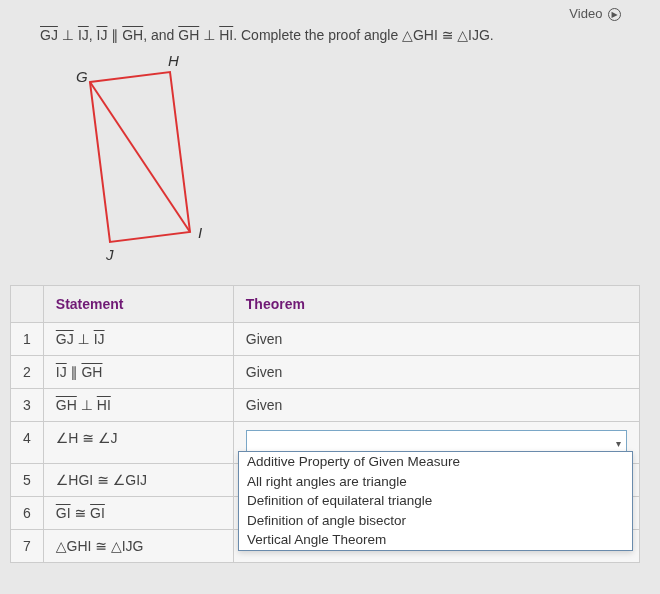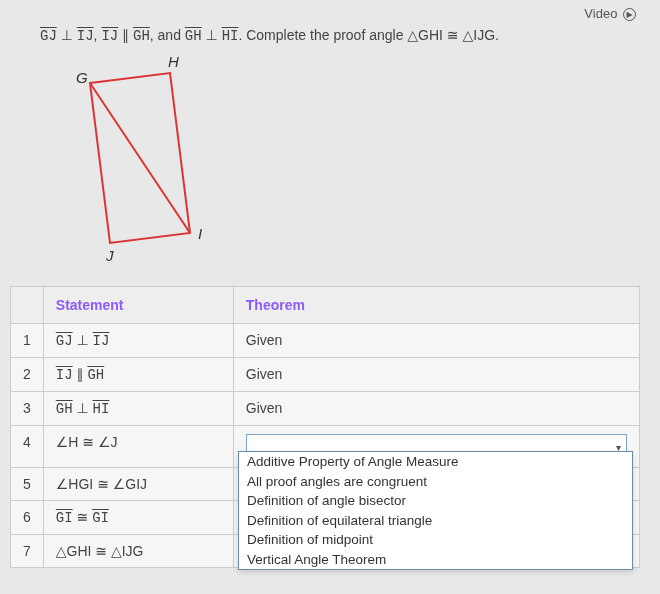--- a/index.html
+++ b/index.html
@@ -11,21 +11,21 @@
       overflow: hidden;
       color: #333;
       font-size: 14px;
     }
     .page {
       padding: 10px 20px 0 10px;
       position: relative;
     }
     .video-link {
       position: absolute;
-      right: 24px;
+      right: 39px;
       top: 6px;
       color: #555;
       font-size: 13px;
       cursor: pointer;
     }
     .video-link .play {
       display: inline-block;
       border: 1px solid #555;
       border-radius: 50%;
       width: 13px;
@@ -34,34 +34,34 @@
       text-align: center;
       font-size: 8px;
       vertical-align: middle;
       margin-left: 2px;
     }
     .problem {
       margin: 14px 10px 0 30px;
       line-height: 1.6;
       color: #444;
     }
-    .over { text-decoration: overline; font-family: Liberation Mono, monospace; }
+    .over { text-decoration: overline; }
     .diagram { margin: 6px 0 10px 40px; }
     .proof-table {
       width: 100%;
       border-collapse: collapse;
       margin-top: 6px;
     }
     .proof-table th {
       text-align: left;
       padding: 10px 12px;
       background: #eee;
       border: 1px solid #ccc;
       font-weight: bold;
-      color: #8b5cf6;
+      color: #701a75;
     }
     .proof-table td {
       padding: 8px 12px;
       border: 1px solid #ccc;
       background: #f6f6f6;
       color: #444;
       vertical-align: top;
     }
     .proof-table td input.select-input {
       width: 100%;
@@ -177,20 +177,19 @@
       </tr>
       <tr>
         <td class="num-col">7</td>
         <td>△GHI ≅ △IJG</td>
         <td></td>
       </tr>
     </tbody>
   </table>
 
   <div class="dropdown">
-    <div>Additive Property of Angle Measure</div>
-    <div>All proof angles are congruent</div>
+    <div>Additive Property of Given Measure</div>
+    <div>All right angles are triangle</div>
+    <div>Definition of equilateral triangle</div>
     <div>Definition of angle bisector</div>
-    <div>Definition of equilateral triangle</div>
-    <div>Definition of midpoint</div>
     <div>Vertical Angle Theorem</div>
   </div>
 </div>
 
 </body></html>

